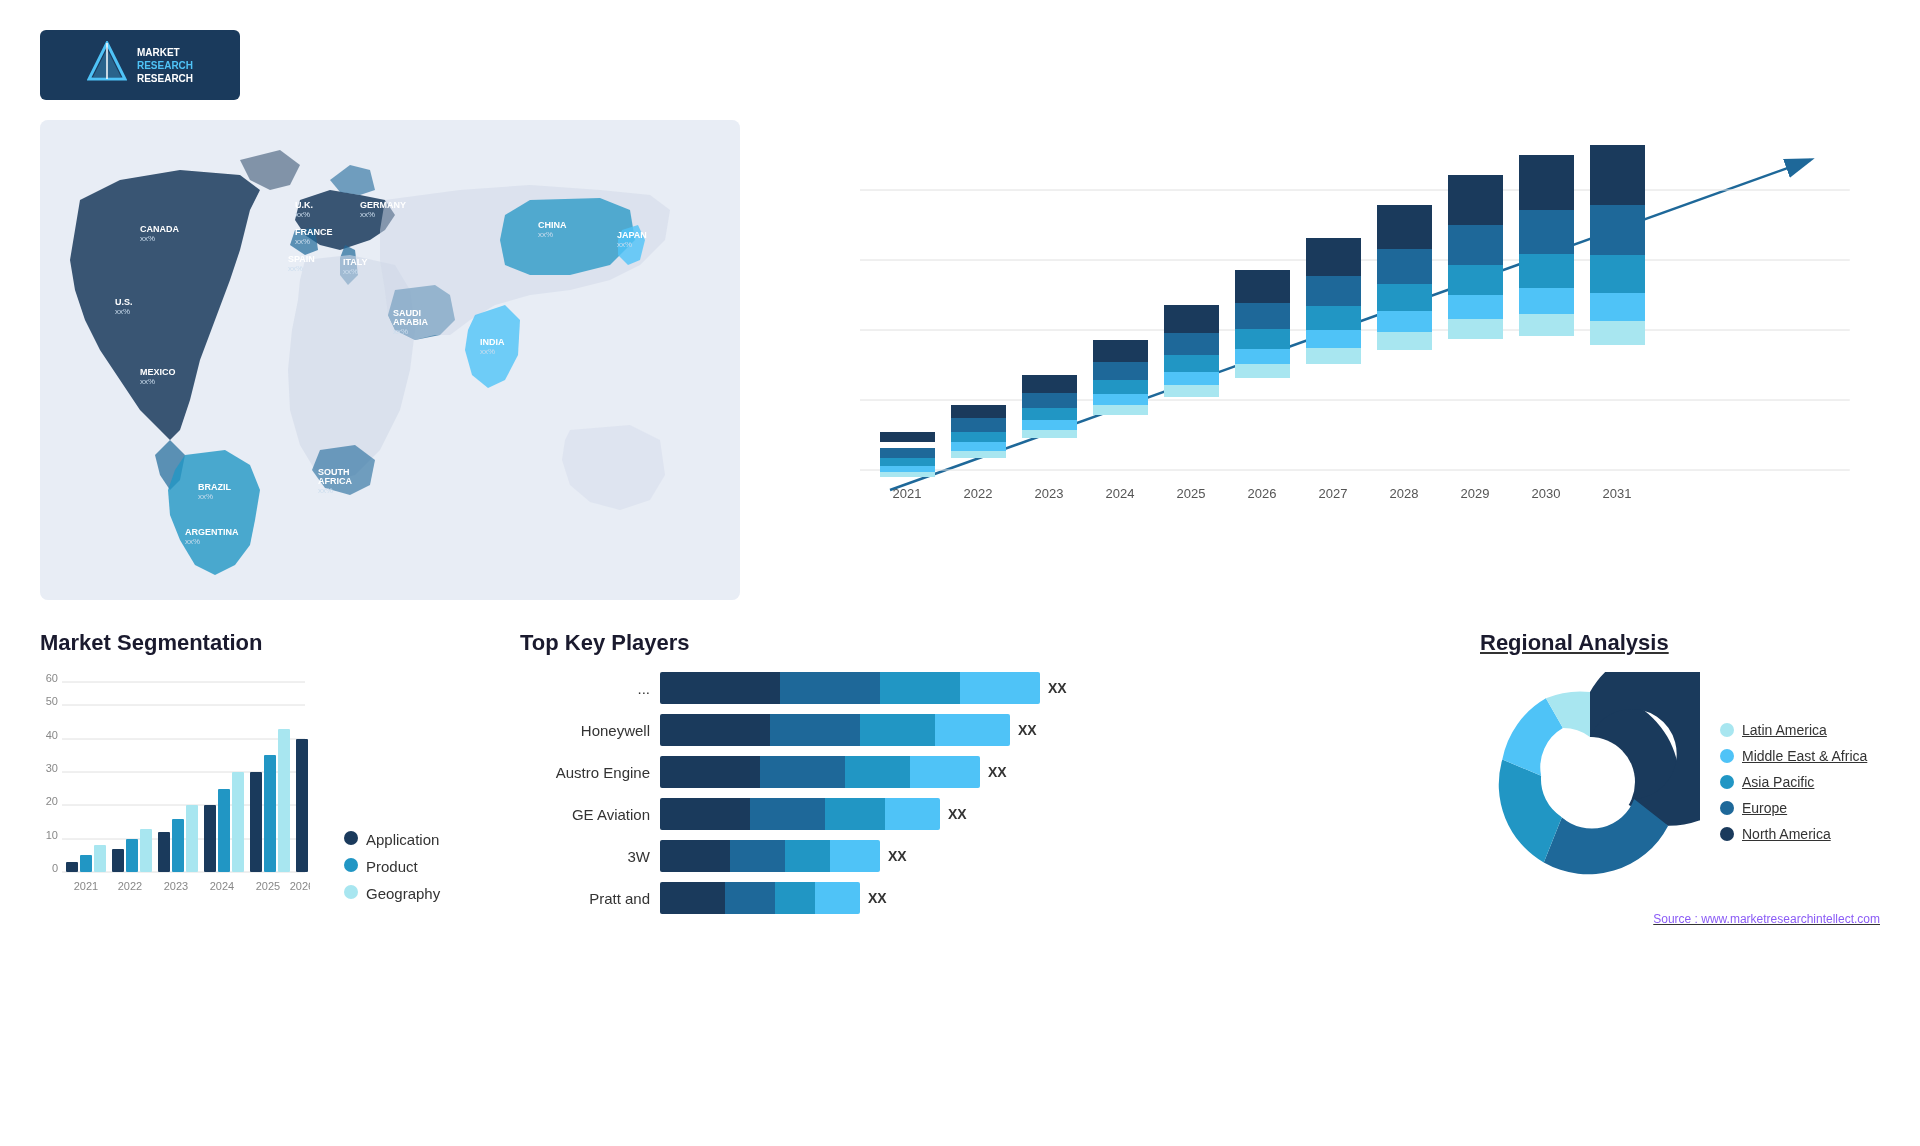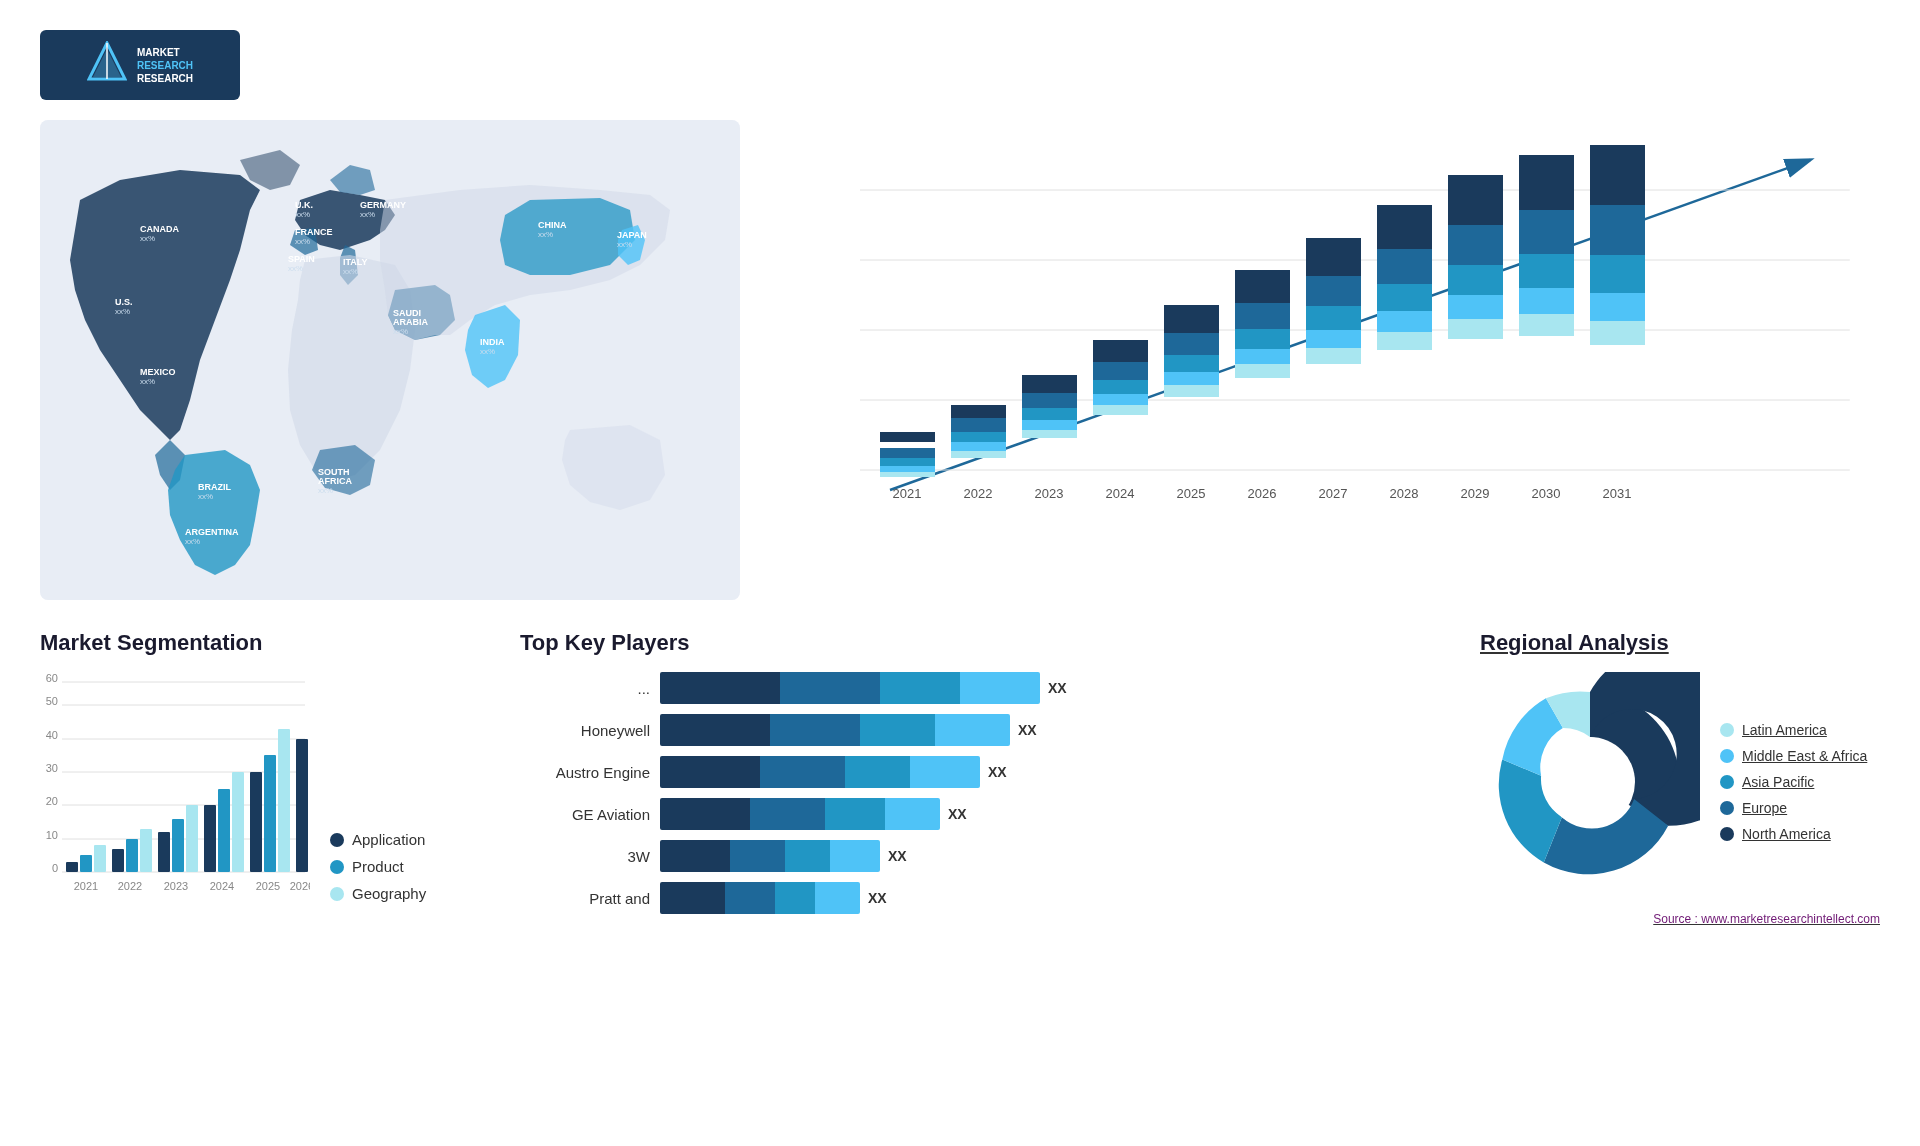--- a/index.html
+++ b/index.html
@@ -109,24 +109,24 @@
       align-items: flex-end;
     }
     .seg-legend {
       display: flex;
       flex-direction: column;
       gap: 10px;
       padding-bottom: 10px;
     }
     .legend-item {
       display: flex;
-      align-items: center;
       gap: 8px;
       font-size: 15px;
       color: #333;
+      margin-left: 14px;
     }
     .legend-dot {
       width: 14px;
       height: 14px;
       border-radius: 50%;
     }
 
     
     .players-panel {
       flex: 1;
@@ -191,21 +191,21 @@
       font-size: 14px;
       color: #333;
     }
     .regional-dot {
       width: 14px;
       height: 14px;
       border-radius: 50%;
     }
     .source-text {
       font-size: 12px;
-      color: #701a75;
+      color: #8b5cf6;
       text-align: right;
       margin-top: 20px;
     }
 
     
     .map-label {
       font-size: 9px;
       font-weight: 700;
       fill: #fff;
     }

